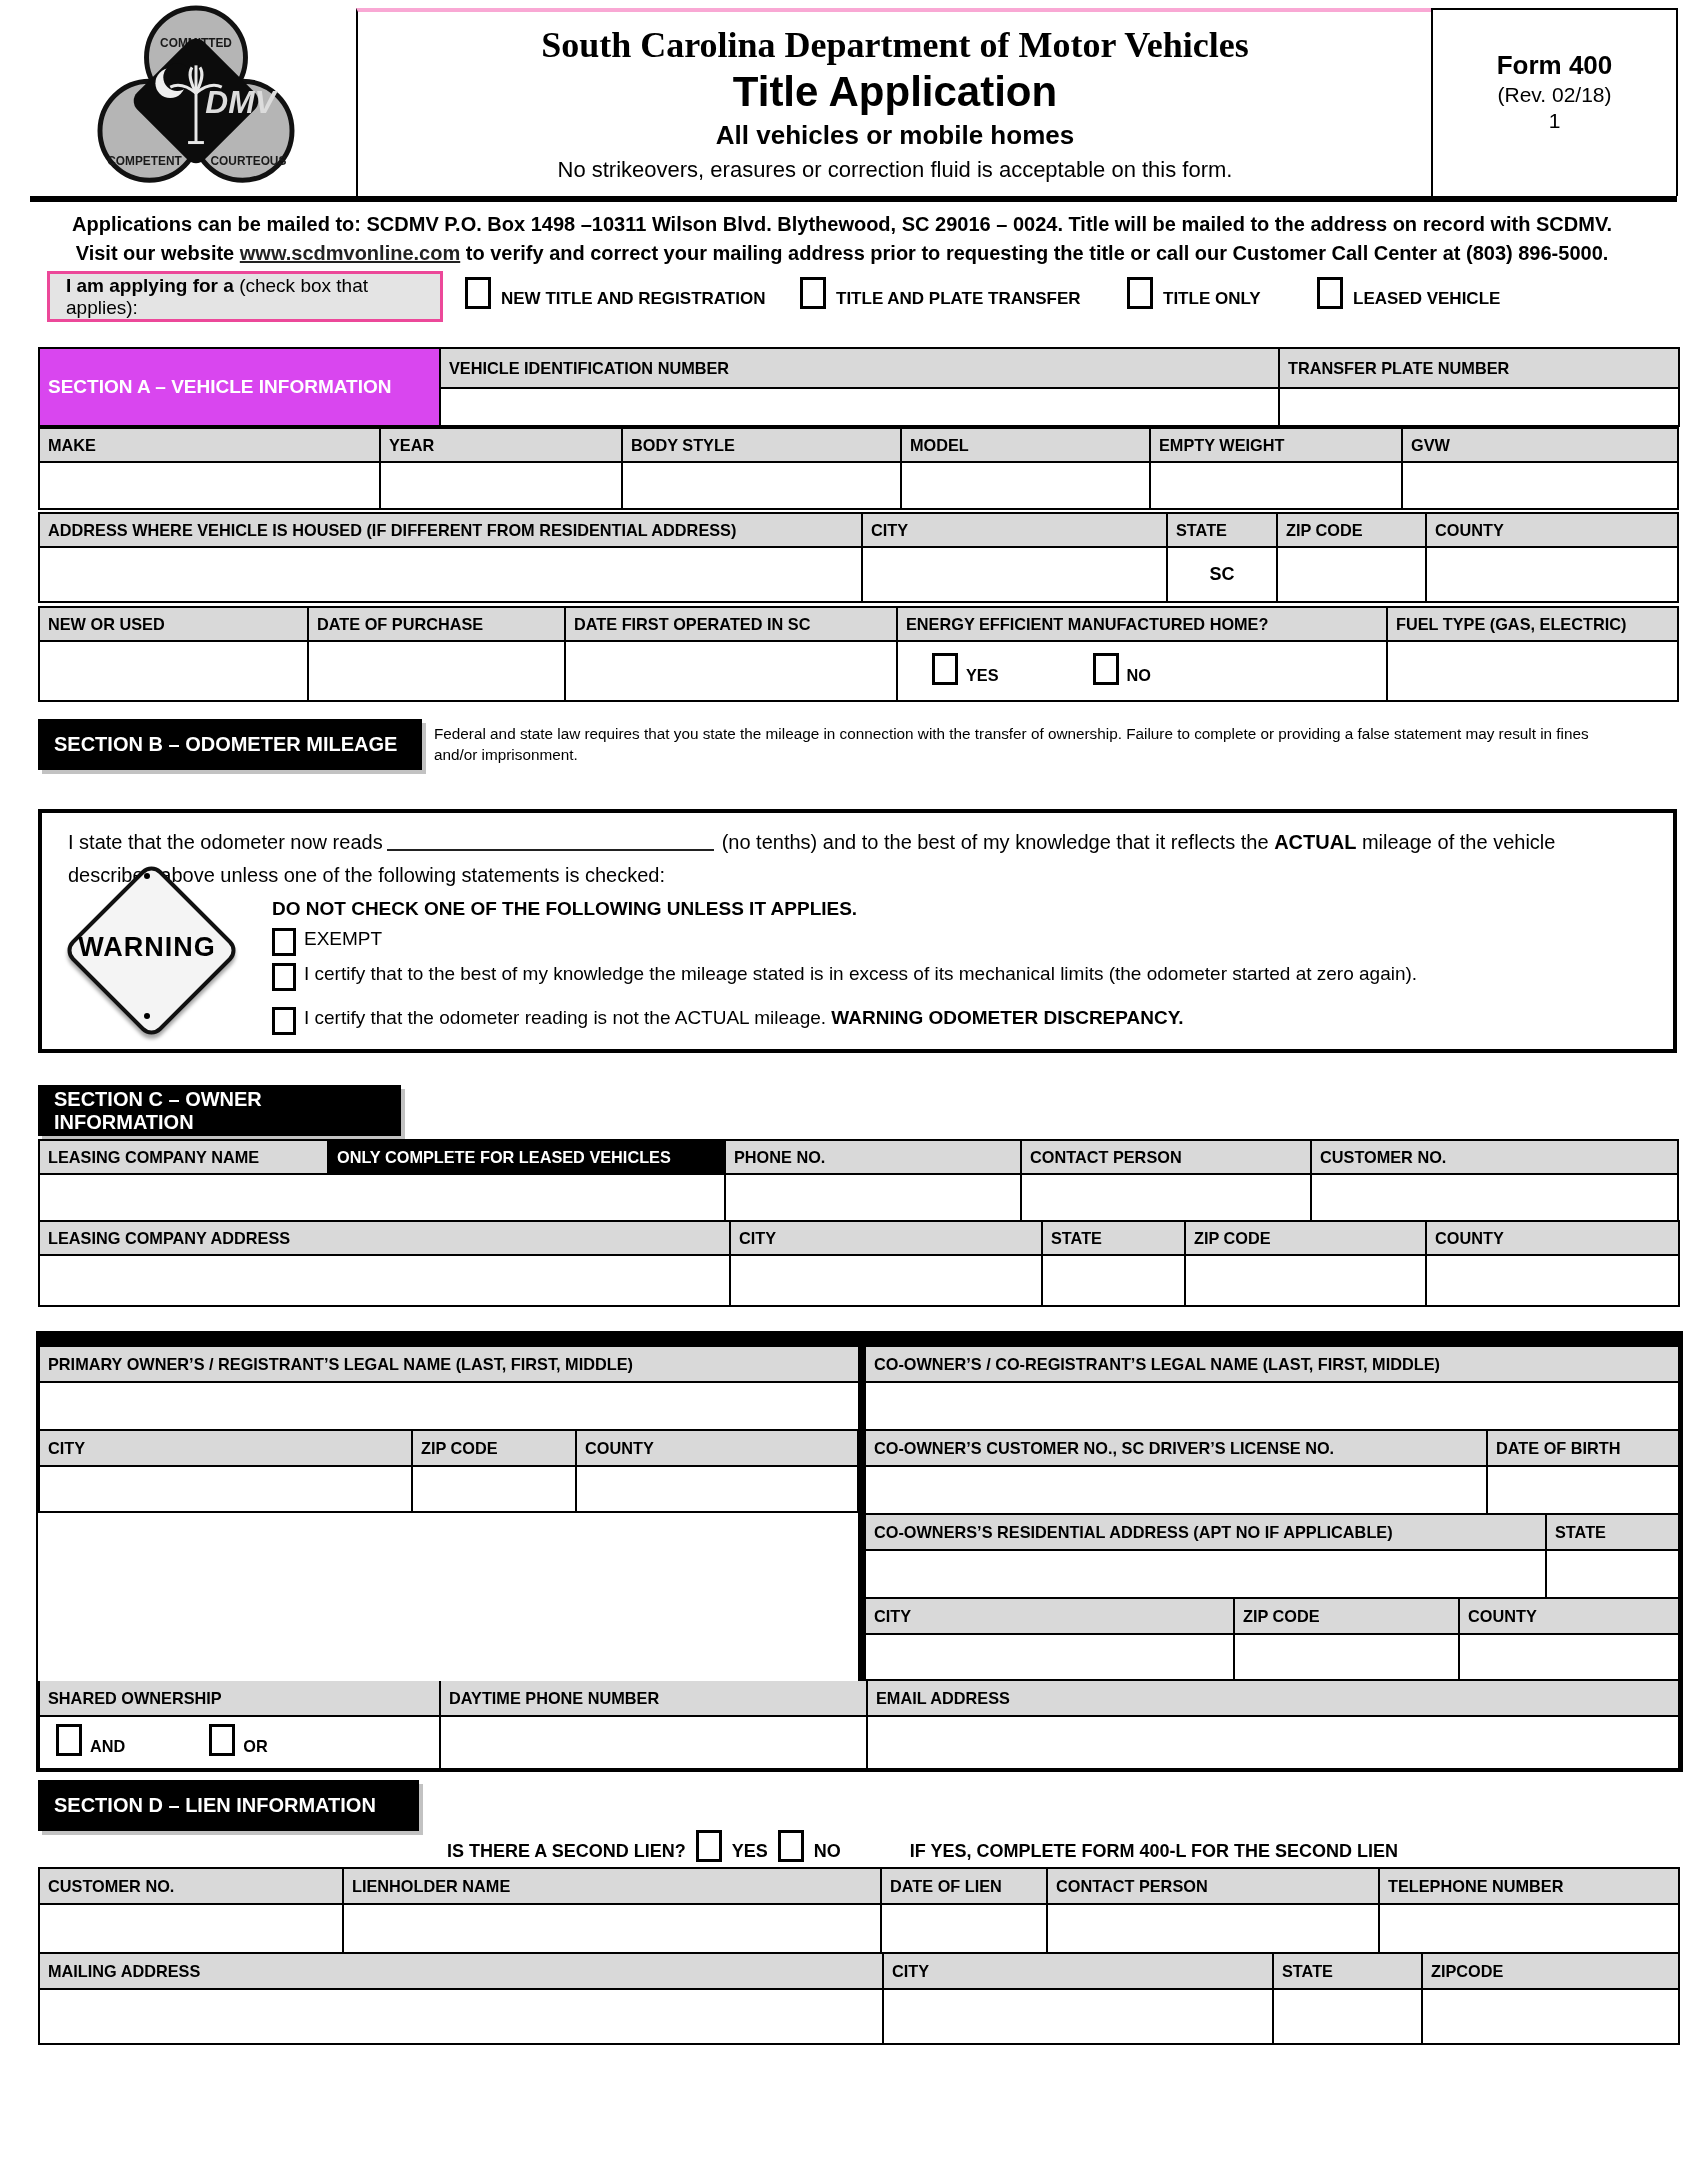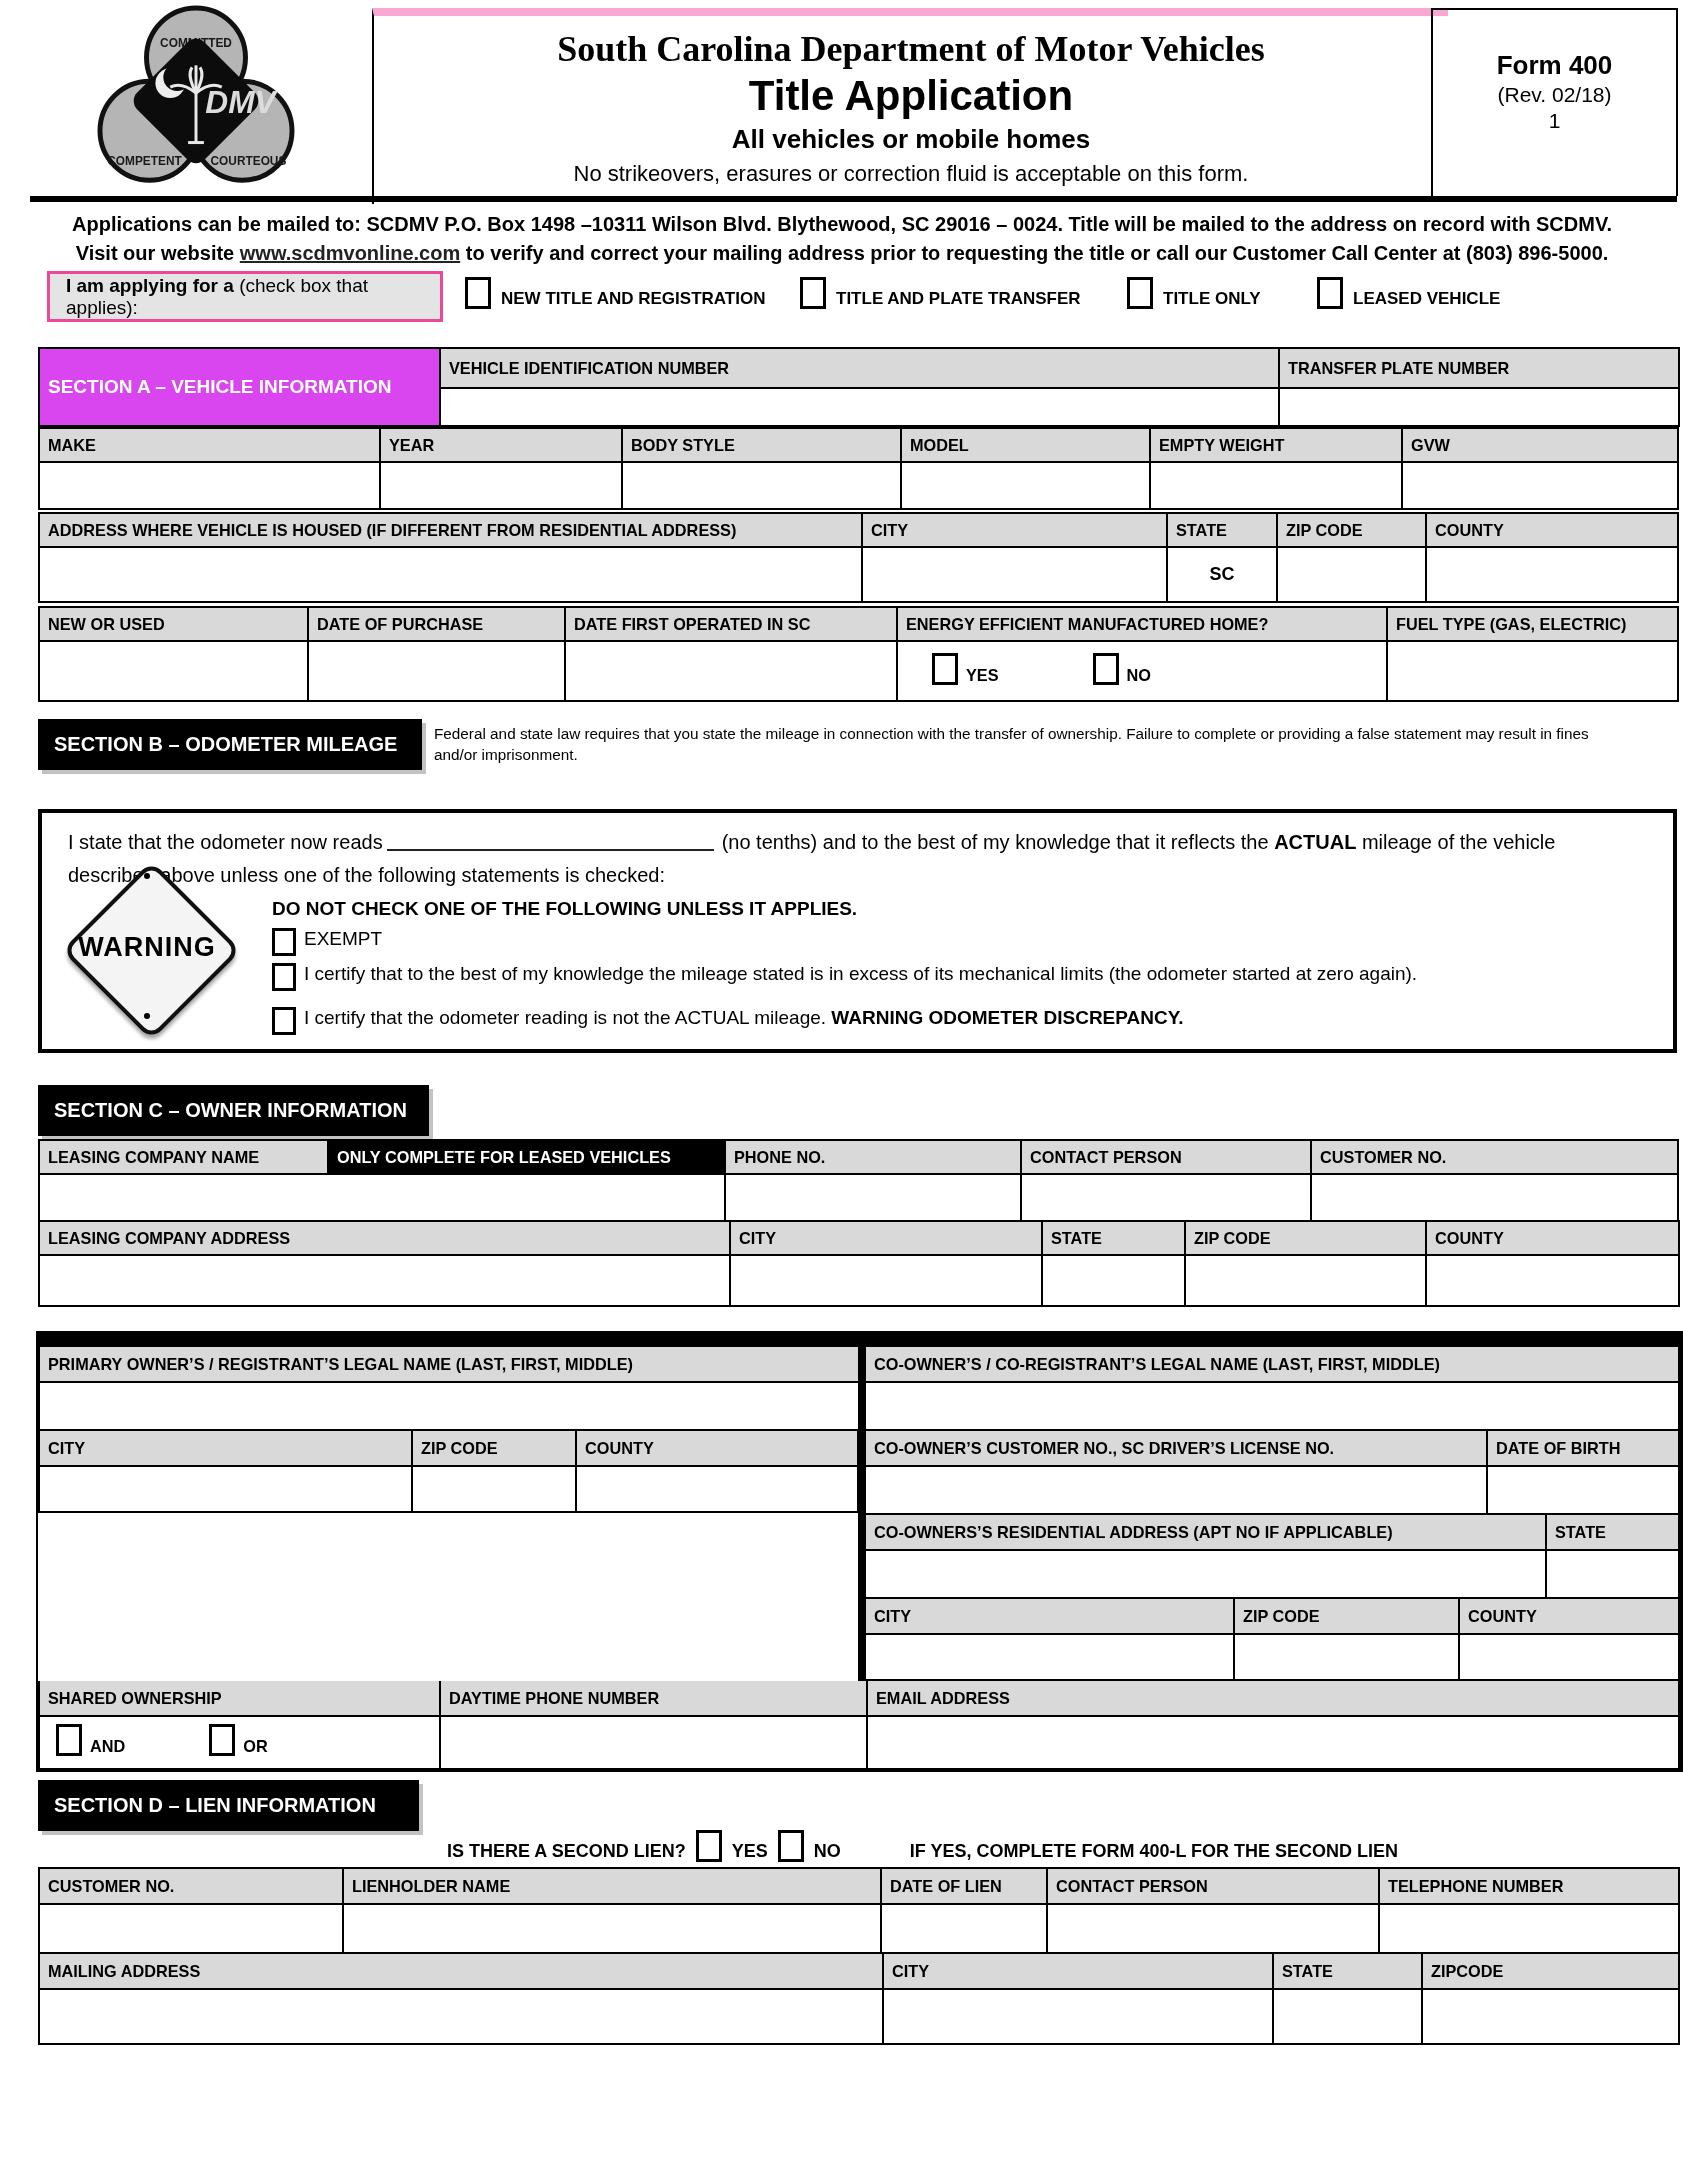--- a/index.html
+++ b/index.html
@@ -1,21 +1,21 @@
 <!DOCTYPE html>
 <html><head>
 <meta charset="utf-8">
 <style>
   html,body { margin:0; padding:0; background:#fff; }
   body { width:1683px; height:2178px; position:relative; font-family:"Liberation Sans", sans-serif; color:#000; }
   .abs { position:absolute; }
 
   
   .hdr-logo-cell { left:30px; top:0; width:327px; height:196px; }
-  .hdr-title-cell { left:372px; top:8px; width:1074px; height:188px; border-top:8px solid #f9a8d4; border-left:2px solid #000; text-align:center; }
+  .hdr-title-cell { left:356px; top:8px; width:1074px; height:188px; border-top:4px solid #f9a8d4; border-left:2px solid #000; text-align:center; }
   .hdr-form-cell { left:1431px; top:8px; width:247px; height:188px; border-top:2px solid #000; border-left:2px solid #000; border-right:2px solid #000; text-align:center; box-sizing:border-box; padding-top:40px; }
   .agency { font-family:"Liberation Serif", serif; font-weight:bold; font-size:36px; margin-top:12px; }
   .form-title { font-size:42px; font-weight:bold; margin-top:2px; }
   .form-sub { font-size:26px; font-weight:bold; margin-top:4px; }
   .form-note { font-size:22px; margin-top:6px; }
   .form-no { font-size:26px; font-weight:bold; }
   .form-rev { font-size:21px; margin-top:2px; }
   .form-page { font-size:21px; margin-top:2px; }
   .thick-rule { left:30px; top:196px; width:1647px; height:6px; background:#000; }
 
@@ -267,21 +267,21 @@
   <div class="odo-opt" style="left:230px;top:150px;width:1366px;">
     <span class="cb small"></span>
     <span>I certify that to the best of my knowledge the mileage stated is in excess of its mechanical limits (the odometer started at zero again).</span>
   </div>
   <div class="odo-opt" style="left:230px;top:194px;width:1366px;">
     <span class="cb small"></span>
     <span><span>I certify that the odometer reading is not the ACTUAL mileage. </span><b>WARNING ODOMETER DISCREPANCY.</b></span>
   </div>
 </div>
 
-<div class="abs secbox" style="left:38px;top:1085px;width:391px;text-align:right;">
+<div class="abs secbox" style="left:38px;top:1085px;width:363px;">
   <span>SECTION C – OWNER INFORMATION</span>
 </div>
 
 <table class="grid abs" style="left:38px;top:1139px;width:1639px;">
   <colgroup>
       <col style="width:289px">
       <col style="width:397px">
       <col style="width:296px">
       <col style="width:290px">
       <col style="width:367px">

